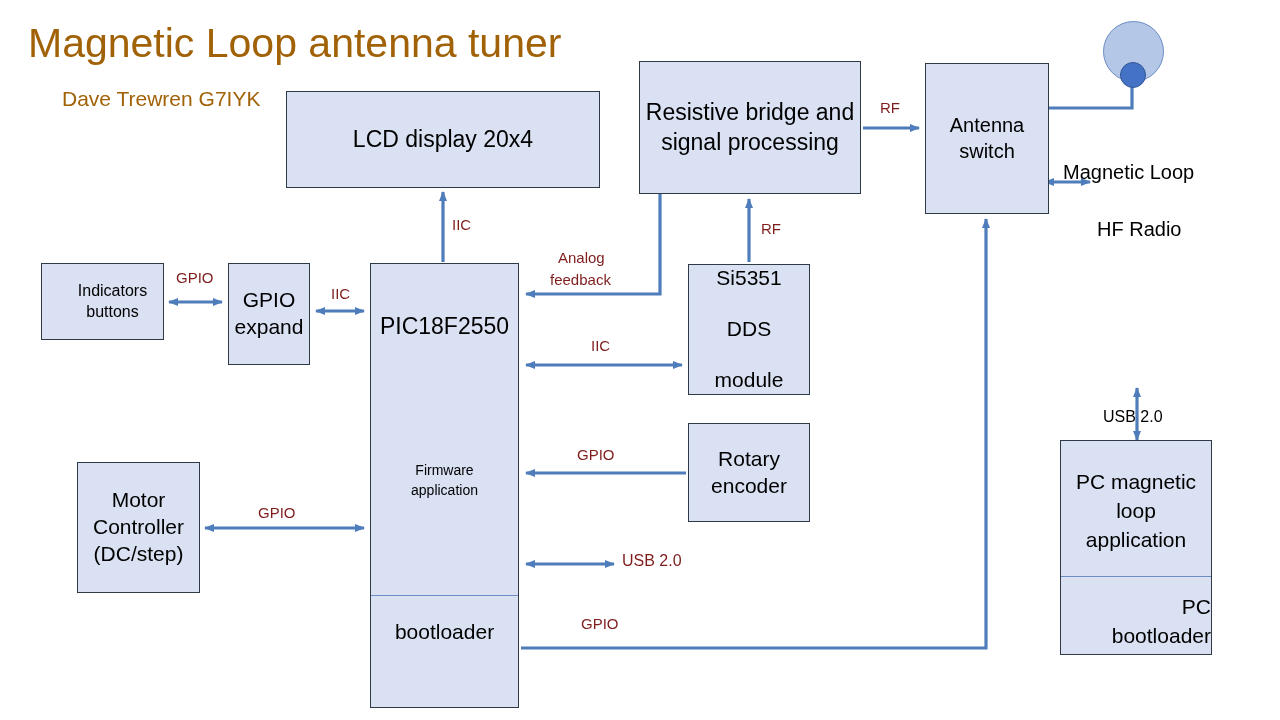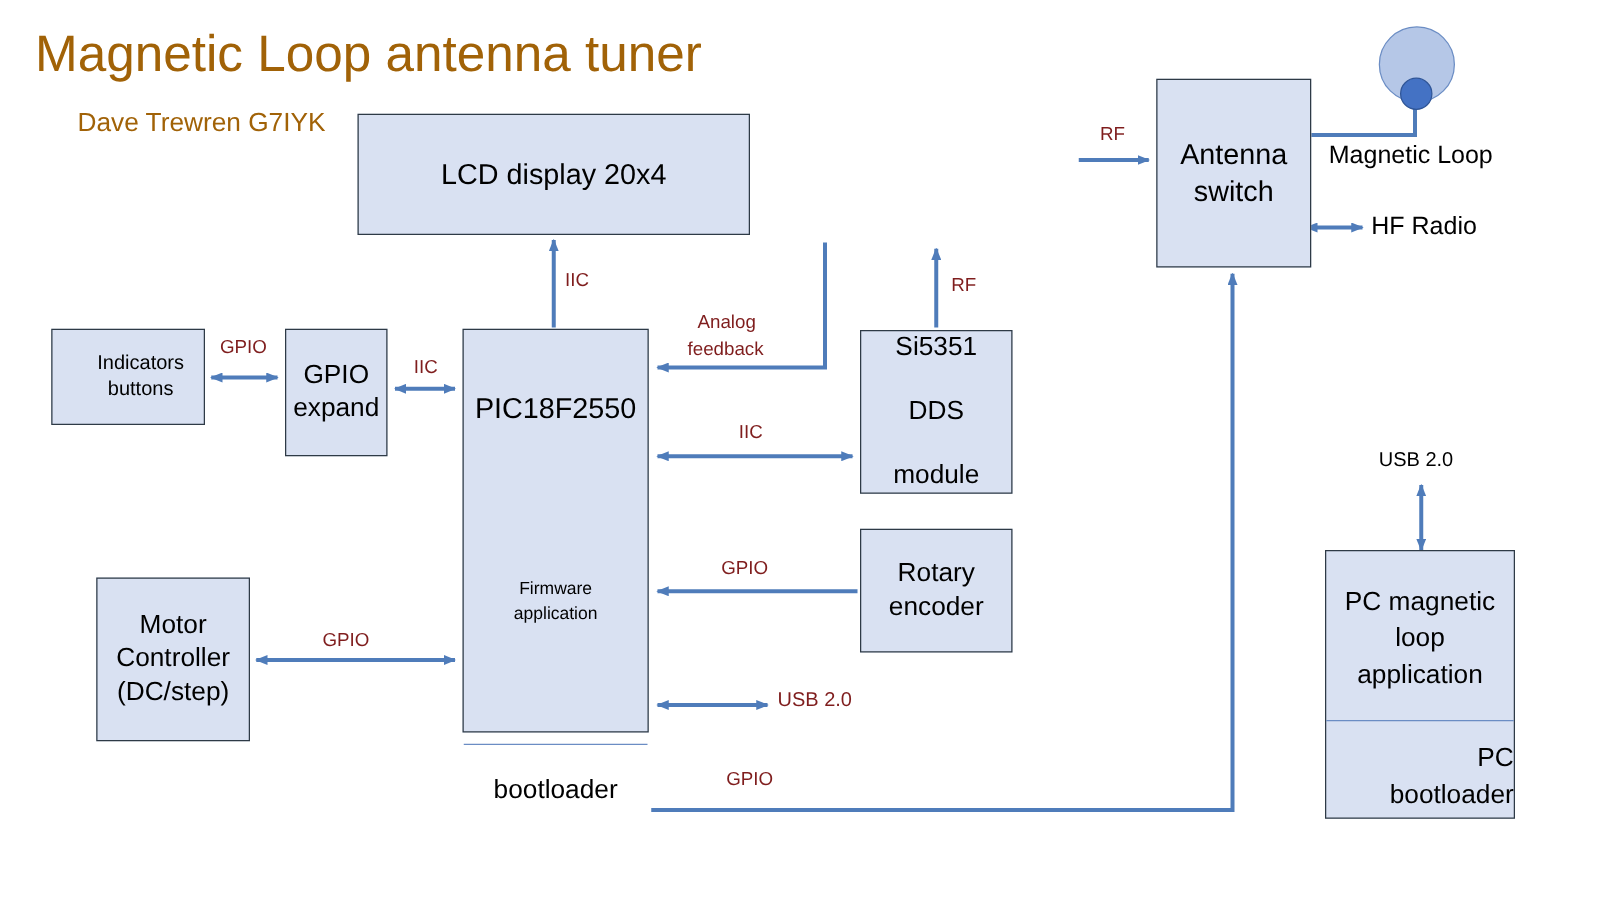--- a/index.html
+++ b/index.html
@@ -52,20 +52,21 @@
     font-size: 15px;
     color: #7f1d1d;
     white-space: nowrap;
     text-align: center;
   }
   .free-label {
     position: absolute;
     font-size: 20px;
     color: #000000;
     white-space: nowrap;
+    margin-top: 48px;
   }
   .loop-outer {
     position: absolute;
     border-radius: 50%;
     background: #B5C7E7;
     border: 1px solid #6B8DC4;
     box-sizing: border-box;
   }
   .loop-inner {
     position: absolute;
@@ -126,37 +127,41 @@
     </g>
   </svg>
 
   <div class="title" style="left:28px; top:20px; font-size:41px;">Magnetic Loop antenna tuner</div>
   <div class="title" style="left:29px; top:87px; font-size:21px;margin-left:33px;">Dave Trewren G7IYK</div>
 
   <div class="box" style="left:286px; top:91px; width:314px; height:97px; font-size:23px;">
     <span class="lbl">LCD display 20x4</span>
   </div>
 
-
-  <div class="box" style="left:925px; top:63px; width:124px; height:151px; font-size:23px; flex-direction:column;">
+  <div class="box" style="left:639px; top:61px; width:222px; height:133px; font-size:23px; flex-direction:column;">
+    <span class="lbl">Resistive bridge and</span>
+    <span class="lbl">signal processing</span>
+  </div>
+
+  <div class="box" style="left:925px; top:63px; width:124px; height:151px; font-size:20px; flex-direction:column;">
     <span class="lbl">Antenna</span>
     <span class="lbl">switch</span>
   </div>
 
   <div class="box" style="left:41px; top:263px; width:123px; height:77px; font-size:16px; flex-direction:column;padding-left:20px;">
     <span class="lbl">Indicators</span>
     <span class="lbl">buttons</span>
   </div>
 
   <div class="box" style="left:228px; top:263px; width:82px; height:102px; font-size:21px; flex-direction:column;">
     <span class="lbl">GPIO</span>
     <span class="lbl">expand</span>
   </div>
 
-  <div class="box" style="left:370px; top:263px; width:149px; height:323px; display:block; padding:0;">
+  <div class="box" style="left:370px; top:263px; width:149px; height:445px; display:block; padding:0;">
     <div style="position:absolute; left:0; right:0; top:48px; text-align:center; font-size:23px;">PIC18F2550</div>
     <div style="position:absolute; left:0; right:0; top:197px; text-align:center; font-size:14px; line-height:1.4;">
       <span>Firmware</span><br>
       <span>application</span>
     </div>
     <div class="divider" style="left:0; right:0; top:331px;"></div>
     <div style="position:absolute; left:0; right:0; top:355px; text-align:center; font-size:21px;">bootloader</div>
   </div>
 
   <div class="box" style="left:688px; top:264px; width:122px; height:131px; font-size:21px; flex-direction:column;justify-content:space-between;">

